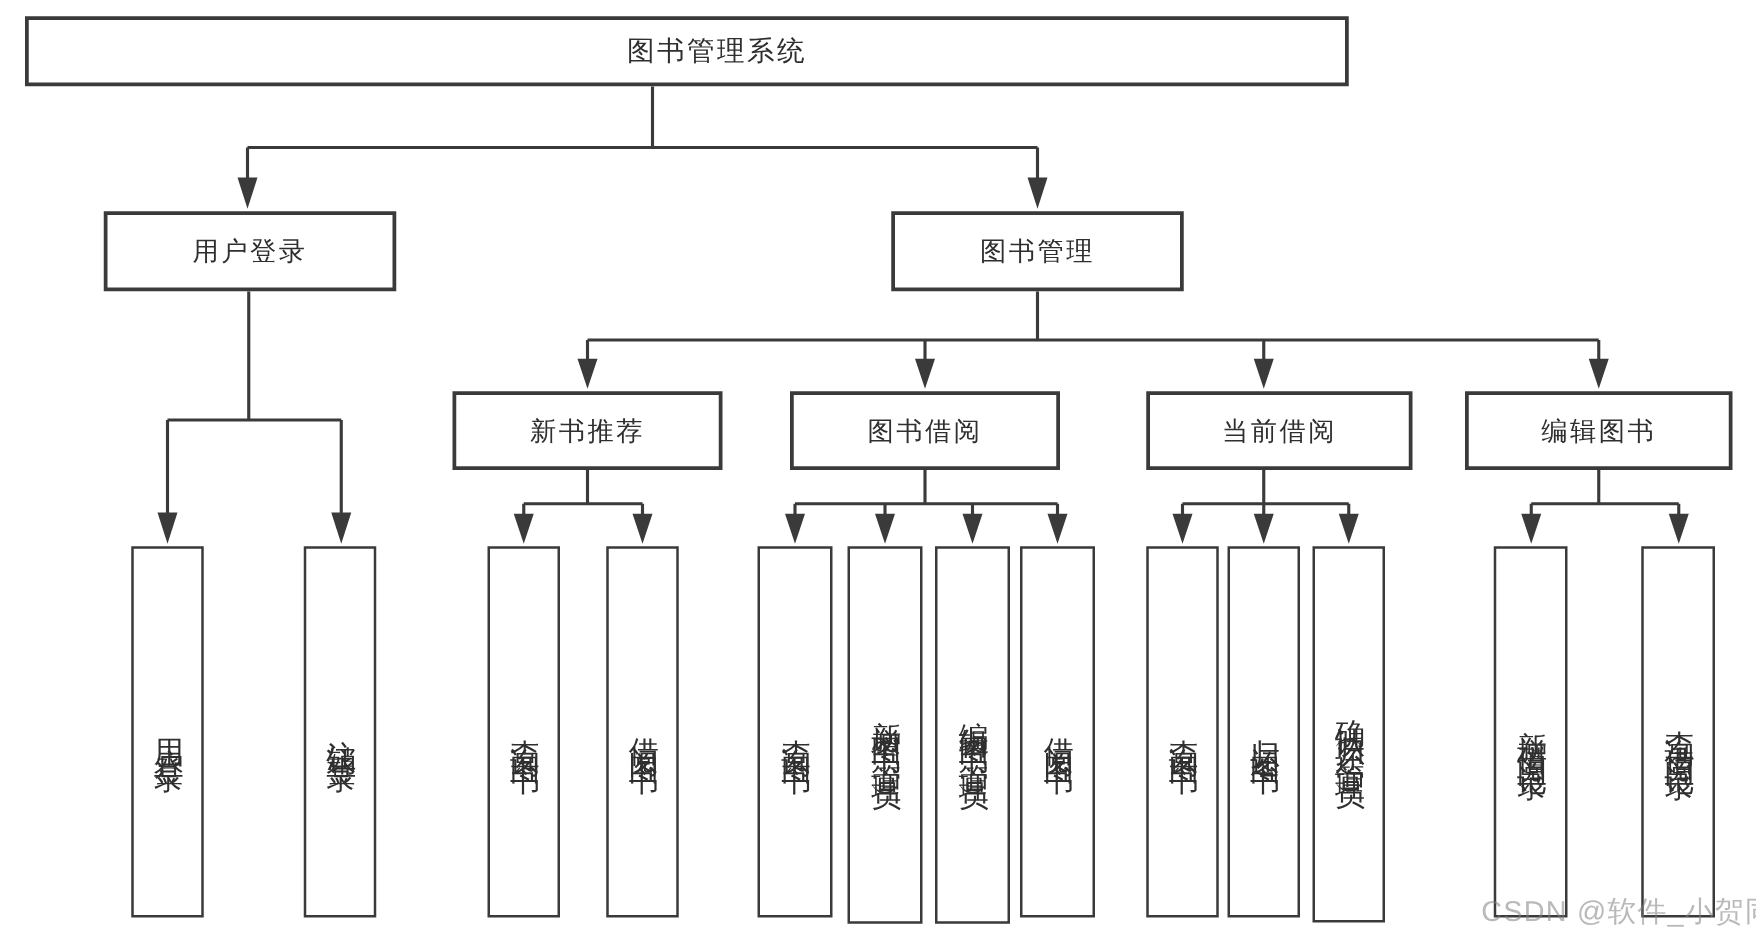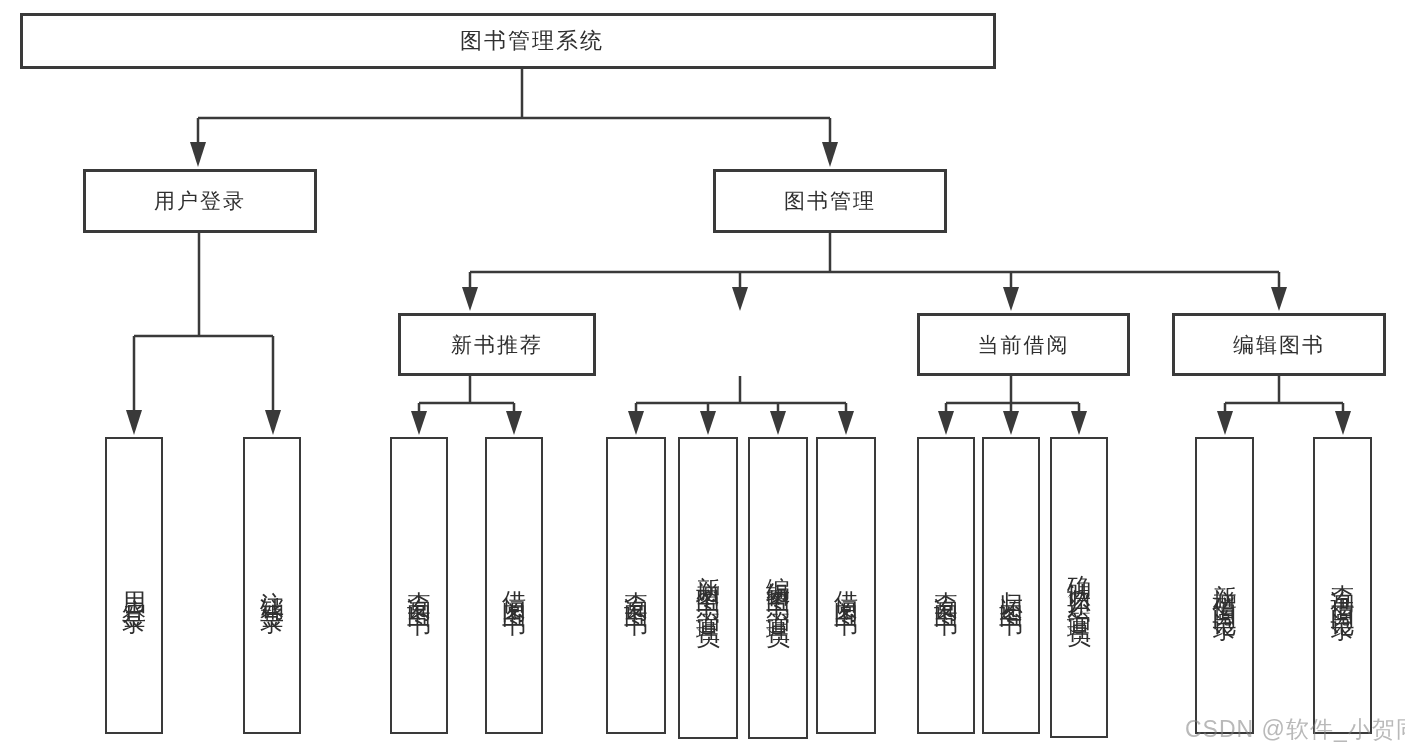--- a/index.html
+++ b/index.html
@@ -103,33 +103,36 @@
       <polygon points="770,411 786,411 778,435"></polygon>
       <polygon points="838,411 854,411 846,435"></polygon>
       <polygon points="938,411 954,411 946,435"></polygon>
       <polygon points="1003,411 1019,411 1011,435"></polygon>
       <polygon points="1071,411 1087,411 1079,435"></polygon>
       <polygon points="1217,411 1233,411 1225,435"></polygon>
       <polygon points="1335,411 1351,411 1343,435"></polygon>
     </g>
   </svg>
 
-  <div class="hbox root" style="left:20px; top:13px; width:976px; height:56px;padding-left:48px;">
+  <div class="hbox root" style="left:20px; top:13px; width:1059px; height:56px;padding-left:48px;">
     <span>图书管理系统</span>
   </div>
 
   <div class="hbox" style="left:83px; top:169px; width:234px; height:64px;">
     <span>用户登录</span>
   </div>
   <div class="hbox" style="left:713px; top:169px; width:234px; height:64px;justify-content:center;">
     <span>图书管理</span>
   </div>
 
-  <div class="hbox" style="left:362px; top:313px; width:198px; height:63px;margin-left:36px;">
+  <div class="hbox" style="left:362px; top:313px; width:216px; height:63px;">
     <span>新书推荐</span>
+  </div>
+  <div class="hbox" style="left:632px; top:313px; width:216px; height:63px;">
+    <span>图书借阅</span>
   </div>
   <div class="hbox" style="left:905px; top:313px; width:213px; height:63px;margin-left:12px;">
     <span>当前借阅</span>
   </div>
   <div class="hbox" style="left:1172px; top:313px; width:214px; height:63px;">
     <span>编辑图书</span>
   </div>
 
   <div class="vbox" style="left:105px; top:437px; width:58px; height:297px;">
     <span class="vtext">用户登录</span>

